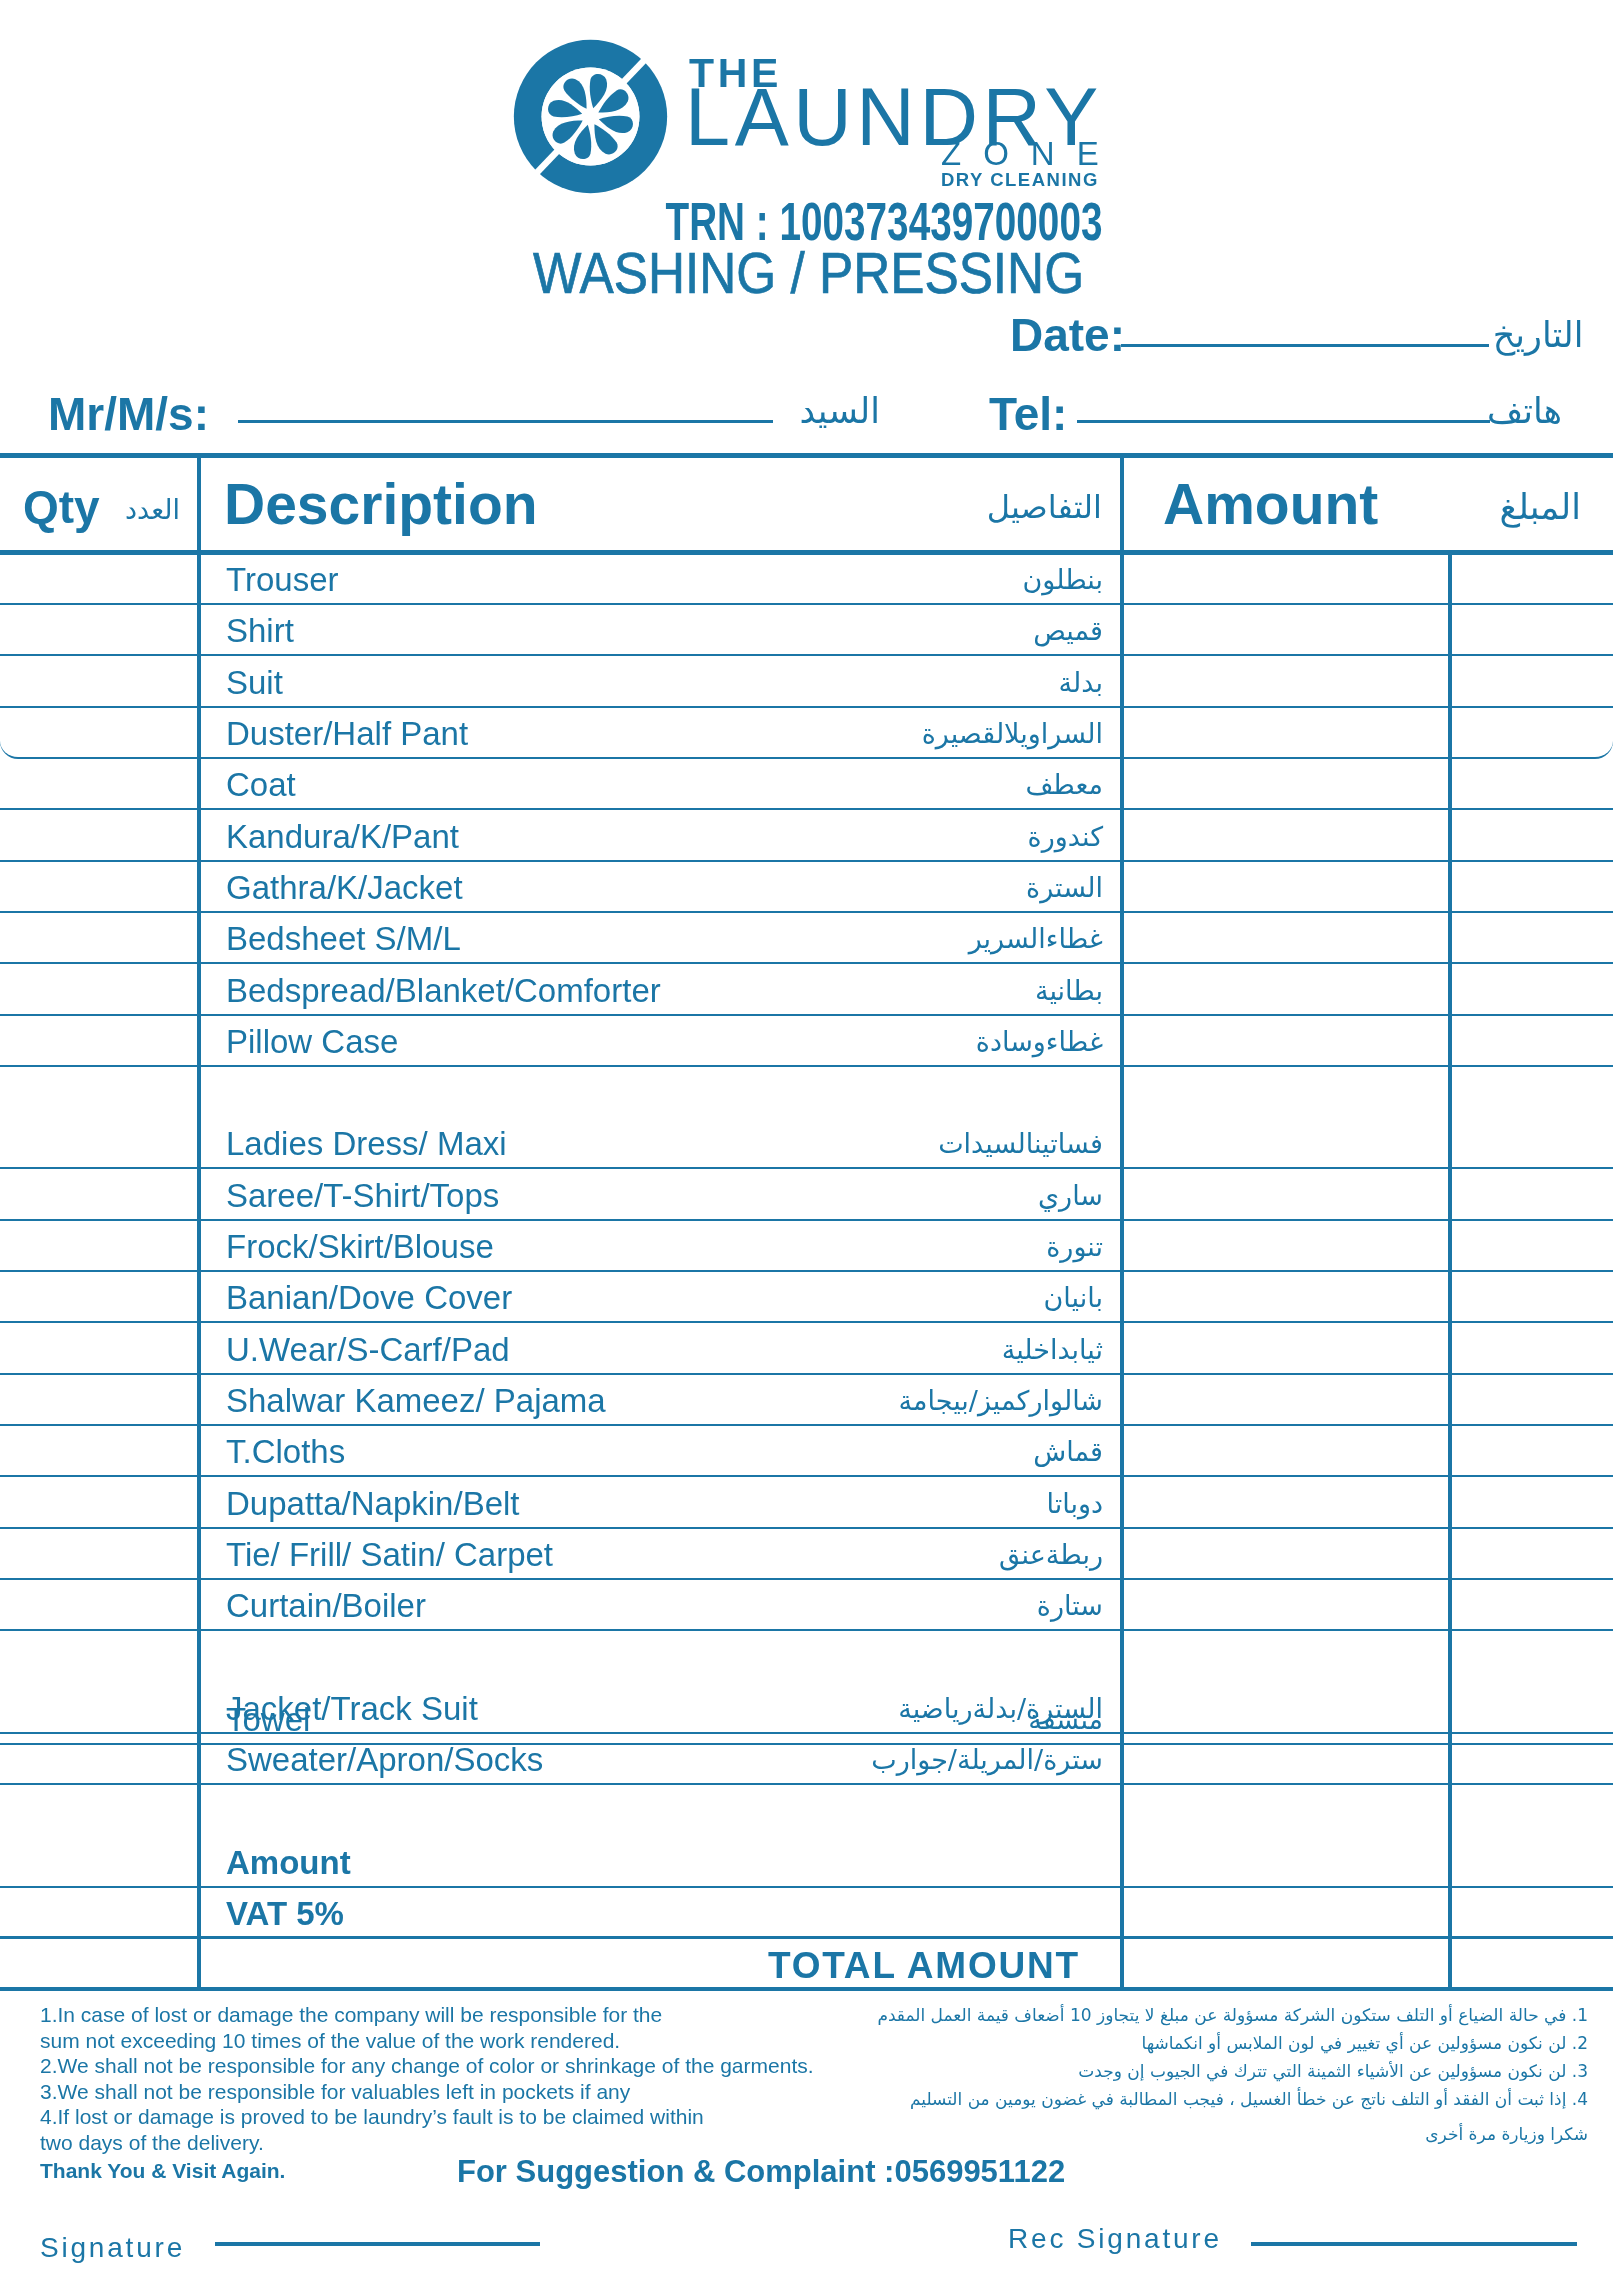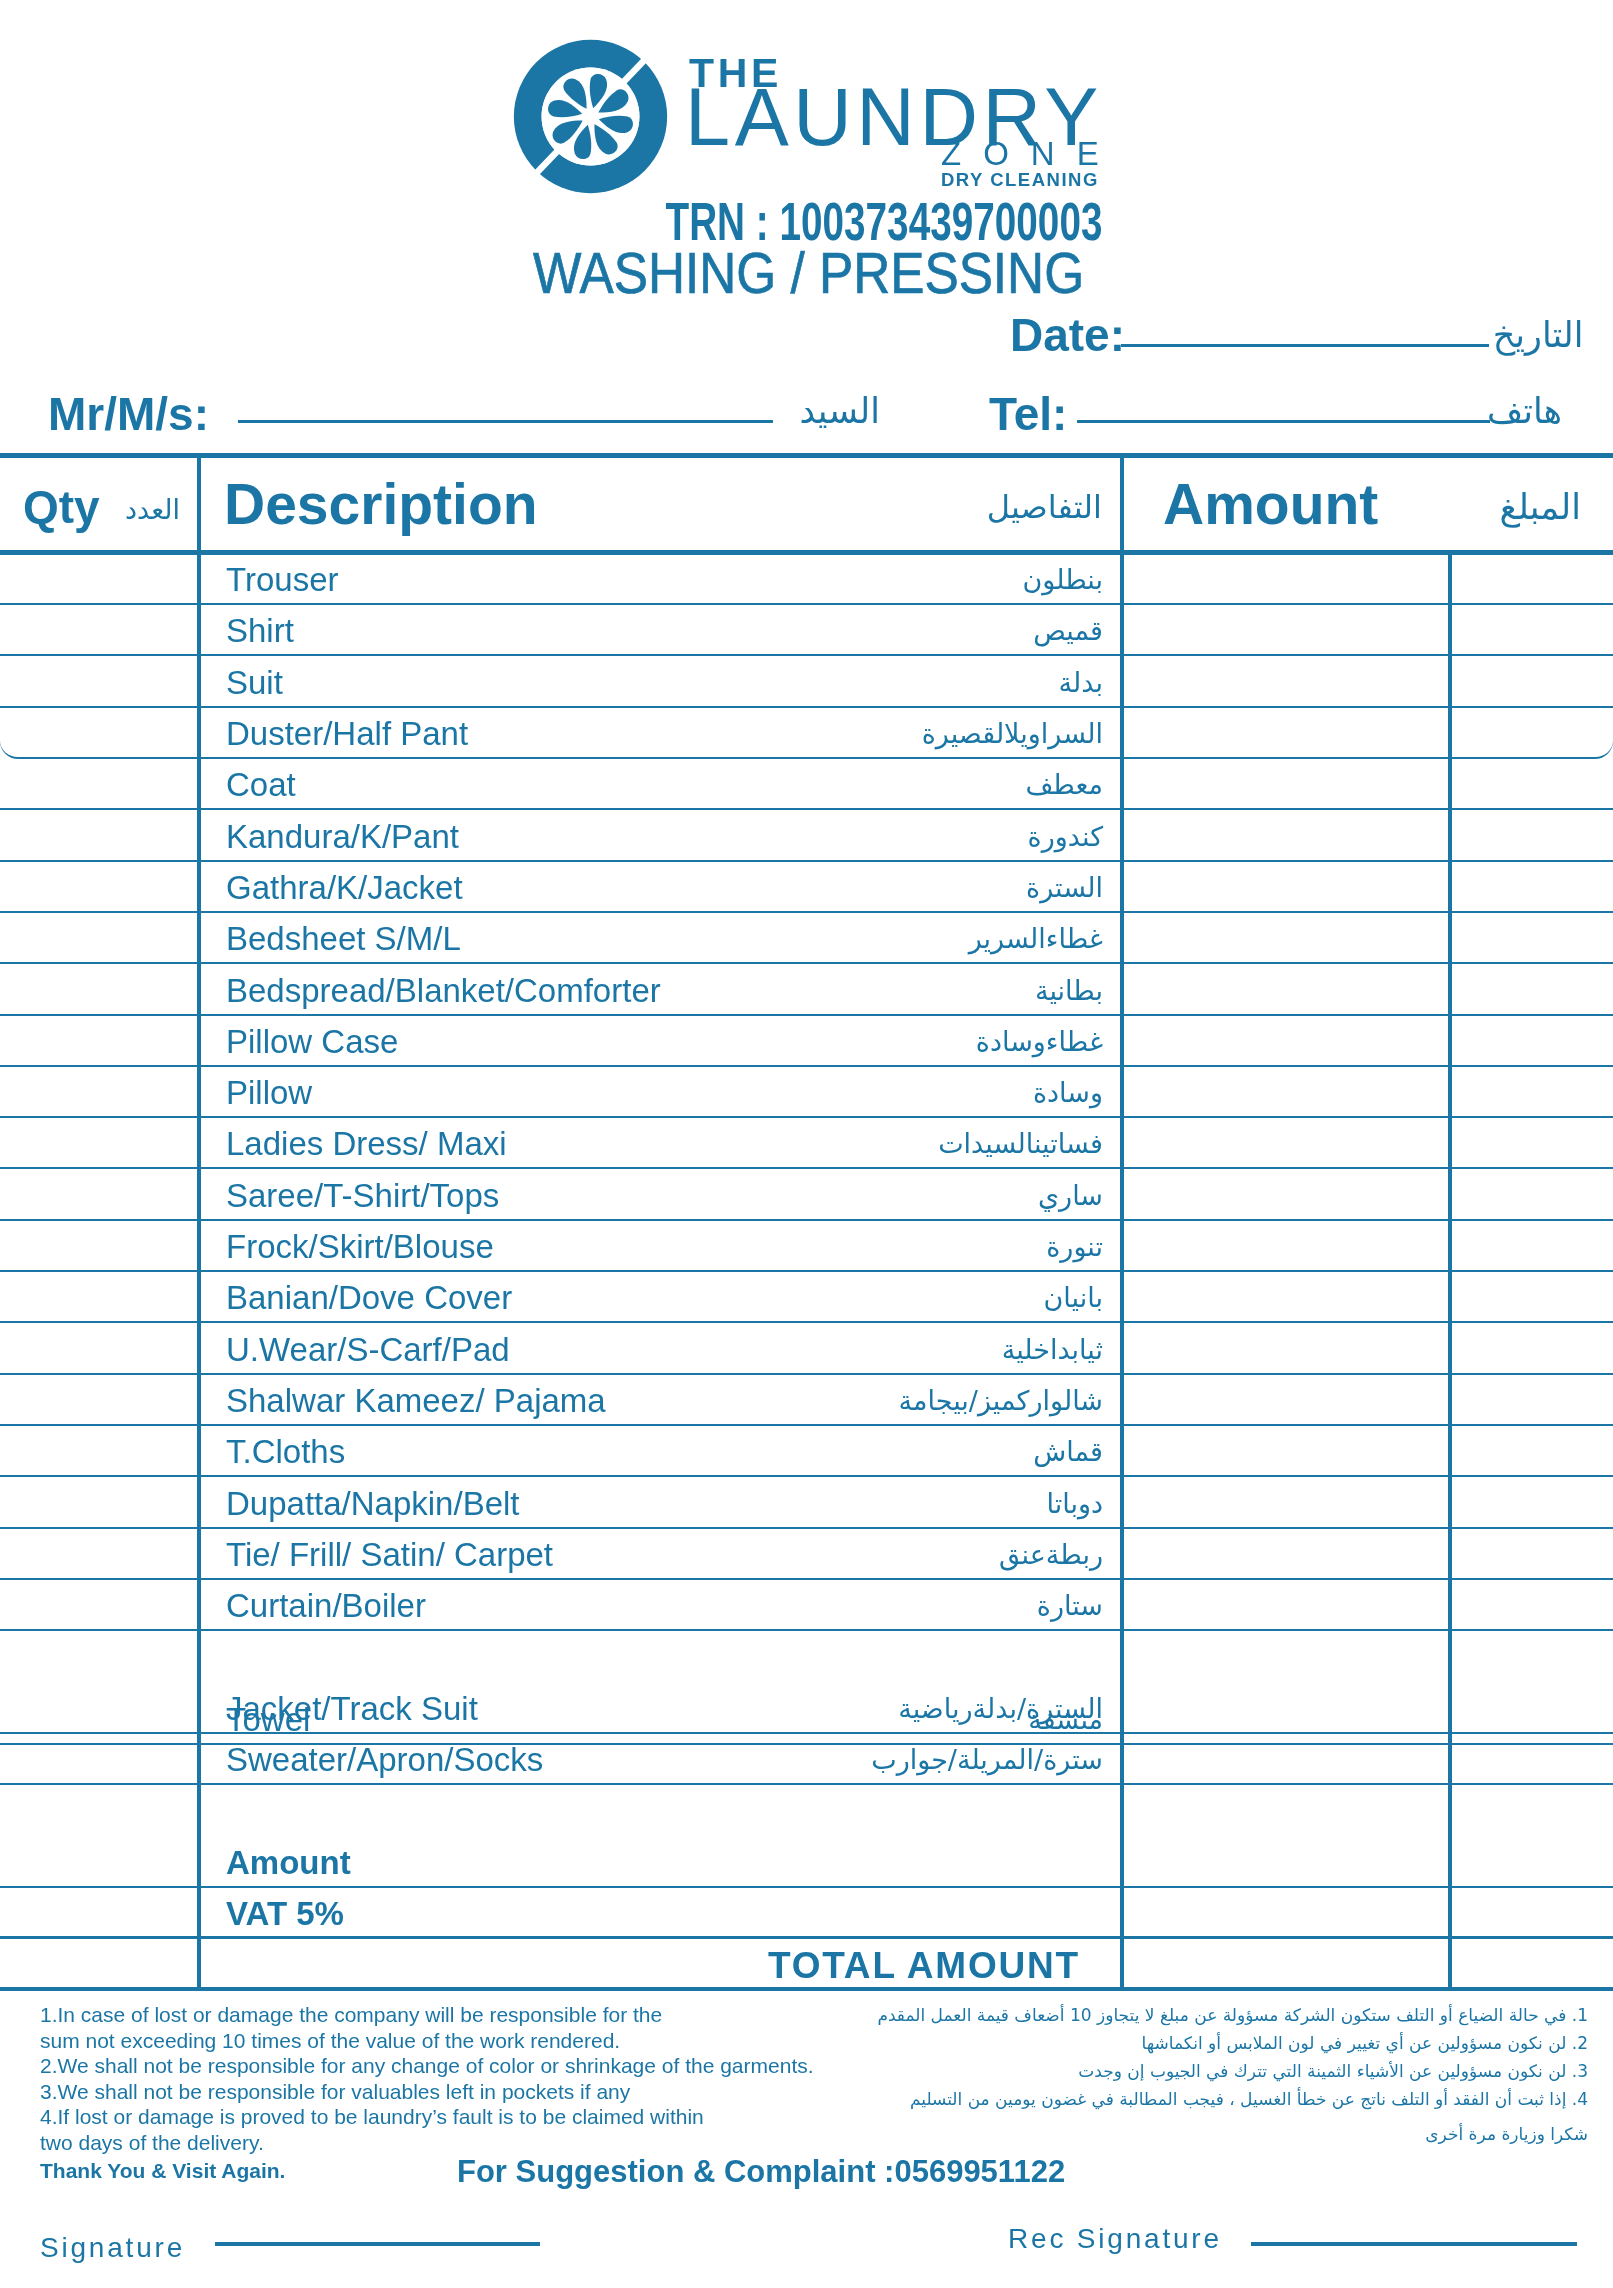--- a/index.html
+++ b/index.html
@@ -173,27 +173,20 @@
     <input class="cell amt1" value="" style="">
     <input class="cell amt2" style="">
   </div>
     <div class="row" style="top: 462px;">
     <input class="cell qty" value="" style="">
     <span class="en">Pillow Case</span>
     <span class="arx">غطاءوسادة</span>
     <input class="cell amt1" value="" style="">
     <input class="cell amt2" style="">
   </div>
-    <div class="row" style="top: 513px;">
-    <input class="cell qty" value="" style="">
-    <span class="en">Pillow</span>
-    <span class="arx">وسادة</span>
-    <input class="cell amt1" value="" style="">
-    <input class="cell amt2" style="">
-  </div>
     <div class="row" style="top: 564px;">
     <input class="cell qty" value="" style="">
     <span class="en">Ladies Dress/ Maxi</span>
     <span class="arx">فساتينالسيدات</span>
     <input class="cell amt1" value="" style="">
     <input class="cell amt2" style="">
   </div>
     <div class="row" style="top: 616px;">
     <input class="cell qty" value="" style="">
     <span class="en">Saree/T-Shirt/Tops</span>

